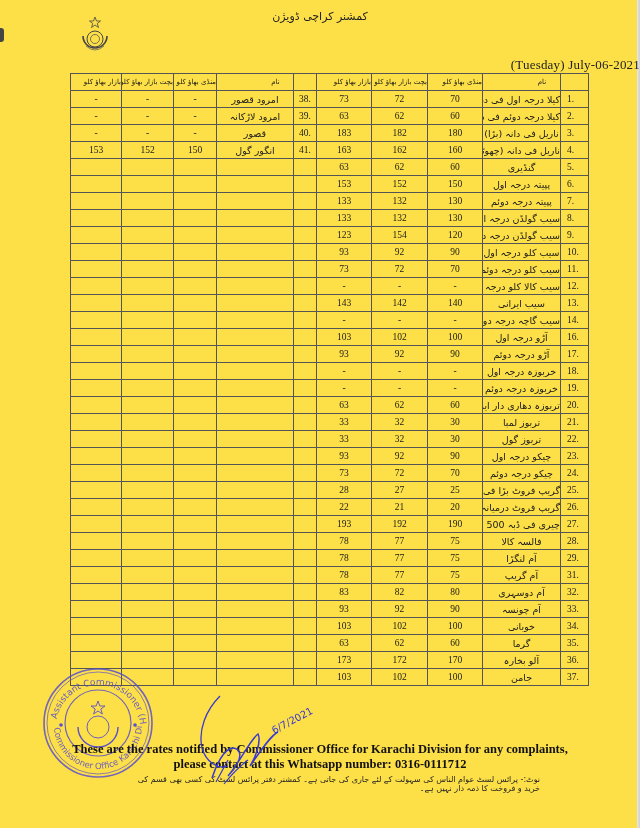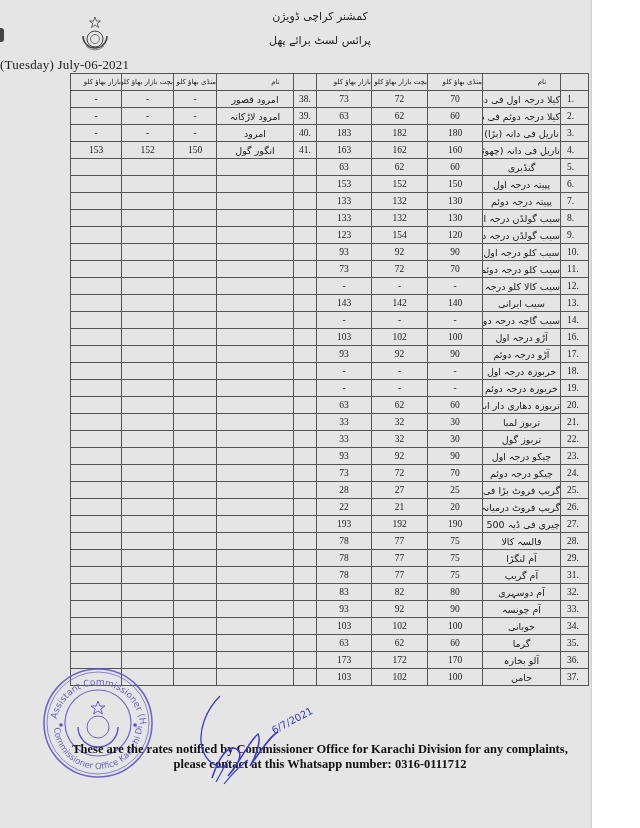--- a/index.html
+++ b/index.html
@@ -1,24 +1,24 @@
 <!DOCTYPE html>
 <html><head>
 <meta charset="utf-8">
 <style>
   html, body { margin:0; padding:0; background:#ffffff; }
   body { width:640px; height:828px; position:relative; overflow:hidden; font-family:"Liberation Serif", serif; color:#1a1a1a; }
-  .page { position:absolute; left:0; top:0; width:592px; height:828px; background:#e5e5e5; }
+  .page { position:absolute; left:0; top:0; width:640px; height:828px; background:#fde047; }
   .edge-right { position:absolute; right:0; top:0; width:3px; height:828px; background:linear-gradient(to right,#e8e8e8,#cfcfcf); }
   .edge-mark { position:absolute; left:0; top:28px; width:4px; height:14px; background:#444; border-radius:0 3px 3px 0; }
   .logo { position:absolute; left:78px; top:16px; width:34px; height:40px; }
   .title1, .title2 { position:absolute; left:0; width:640px; text-align:center; font-family:"DejaVu Sans", sans-serif; font-size:11px; direction:rtl; color:#222; }
   .title1 { top:10px; }
   .title2 { top:34px; }
-  .date { position:absolute; left:0; width:640px; top:57px; text-align:left; font-size:13px; color:#222; letter-spacing:0.2px; }
+  .date { position:absolute; left:0; width:640px; top:57px; text-align:right; font-size:13px; color:#222; letter-spacing:0.2px; }
   table.price { position:absolute; left:70px; top:73px; width:518px; border-collapse:collapse; table-layout:fixed; }
   table.price td, table.price th { border:1px solid #555; height:16px; padding:0; font-size:9.5px; text-align:center; vertical-align:middle; overflow:hidden; white-space:nowrap; }
   table.price th { font-family:"DejaVu Sans", sans-serif; font-weight:normal; font-size:7px; height:16px; direction:rtl;padding-left:41px; }
   td.name { font-family:"DejaVu Sans", sans-serif; font-size:7px; direction:rtl; text-align:center; }
   td.num { font-size:9px; text-align:left; padding-left:4px; }
   td.num.right { text-align:left; padding-left:6px; }
   .notice { position:absolute; left:0; width:640px; text-align:center; font-weight:bold; font-size:12.5px; color:#111; }
   .notice1 { top:742px; }
   .notice2 { top:757px; }
   .note-urdu { position:absolute; left:120px; width:420px; top:775px; text-align:right; font-family:"DejaVu Sans", sans-serif; font-size:8px; direction:rtl; color:#222; }
@@ -34,21 +34,20 @@
 
   <svg class="logo" viewBox="0 0 34 40">
     <polygon points="17,1 18.5,5 22.5,5 19.3,7.5 20.5,11.5 17,9 13.5,11.5 14.7,7.5 11.5,5 15.5,5" fill="none" stroke="#444" stroke-width="0.8"></polygon>
     <path d="M5,20 A12,12 0 1,0 29,20" fill="none" stroke="#444" stroke-width="1.6"></path>
     <circle cx="17" cy="23" r="8" fill="none" stroke="#444" stroke-width="1"></circle>
     <circle cx="17" cy="23" r="4.5" fill="none" stroke="#555" stroke-width="0.8"></circle>
     <path d="M8,30 Q17,38 26,30" fill="none" stroke="#666" stroke-width="0.8"></path>
   </svg>
 
   <div class="title1">کمشنر کراچی ڈویژن</div>
-  <div class="title2">پرائس لسٹ برائے پھل</div>
   <div class="date">(Tuesday) July-06-2021</div>
 
   <table class="price">
     <colgroup>
       <col style="width:51px">
         <col style="width:52px">
         <col style="width:43px">
         <col style="width:77px">
         <col style="width:23px">
       <col style="width:55px">
@@ -93,21 +92,21 @@
           <td>63</td>
           <td>62</td>
           <td>60</td>
           <td class="name">کیلا درجہ دوئم فی درجن</td>
           <td class="num right">2.</td>
         </tr>
         <tr>
           <td>-</td>
           <td>-</td>
           <td>-</td>
-          <td class="name">امرود</td>
+          <td class="name">قصور</td>
           <td class="num">40.</td>
           <td>183</td>
           <td>182</td>
           <td>180</td>
           <td class="name">ناریل فی دانہ (بڑا)</td>
           <td class="num right">3.</td>
         </tr>
         <tr>
           <td>153</td>
           <td>152</td>
@@ -507,20 +506,21 @@
     <text font-family="DejaVu Sans, sans-serif" font-size="8.5" fill="#5a4fcf" opacity="0.9"><textPath href="#arcBot" startOffset="2%">Commissioner Office Karachi Division</textPath></text>
     <polygon points="56,34 57.8,39 63,39 58.8,42 60.4,47 56,44 51.6,47 53.2,42 49,39 54.2,39" fill="none" stroke="#5a4fcf" stroke-width="0.9"></polygon>
     <path d="M36,60 A20,20 0 1,0 76,60" fill="none" stroke="#5a4fcf" stroke-width="1.4"></path>
     <circle cx="56" cy="60" r="11" fill="none" stroke="#5a4fcf" stroke-width="0.9"></circle>
     <circle cx="19" cy="58" r="1.8" fill="#5a4fcf"></circle>
     <circle cx="93" cy="58" r="1.8" fill="#5a4fcf"></circle>
   </svg>
 
   <div class="notice notice1">These are the rates notified by Commissioner Office for Karachi Division for any complaints,</div>
   <div class="notice notice2">please contact at this Whatsapp number: 0316-0111712</div>
+  <div class="note-urdu">نوٹ:- پرائس لسٹ عوام الناس کی سہولت کے لئے جاری کی جاتی ہے۔ کمشنر دفتر پرائس لسٹ کی کسی بھی قسم کی خرید و فروخت کا ذمہ دار نہیں ہے۔</div>
 
   <svg class="signature" viewBox="0 0 140 100">
     <path d="M32,6 C18,20 10,40 14,58 C18,72 30,80 40,76" fill="none" stroke="#3a3ad0" stroke-width="1.3"></path>
     <path d="M24,88 C30,70 40,52 50,60 C56,66 46,80 40,86 C52,72 62,50 70,44 C74,52 66,70 62,76 C72,62 82,46 90,42" fill="none" stroke="#3a3ad0" stroke-width="1.5"></path>
     <path d="M28,92 L40,70 M36,94 C44,84 52,76 60,70" fill="none" stroke="#3a3ad0" stroke-width="1.2"></path>
     <text x="86" y="44" font-family="DejaVu Sans, sans-serif" font-size="10" fill="#3a3ad0" transform="rotate(-28 86 44)">6/7/2021</text>
   </svg>
 </div>
 
 </body></html>

